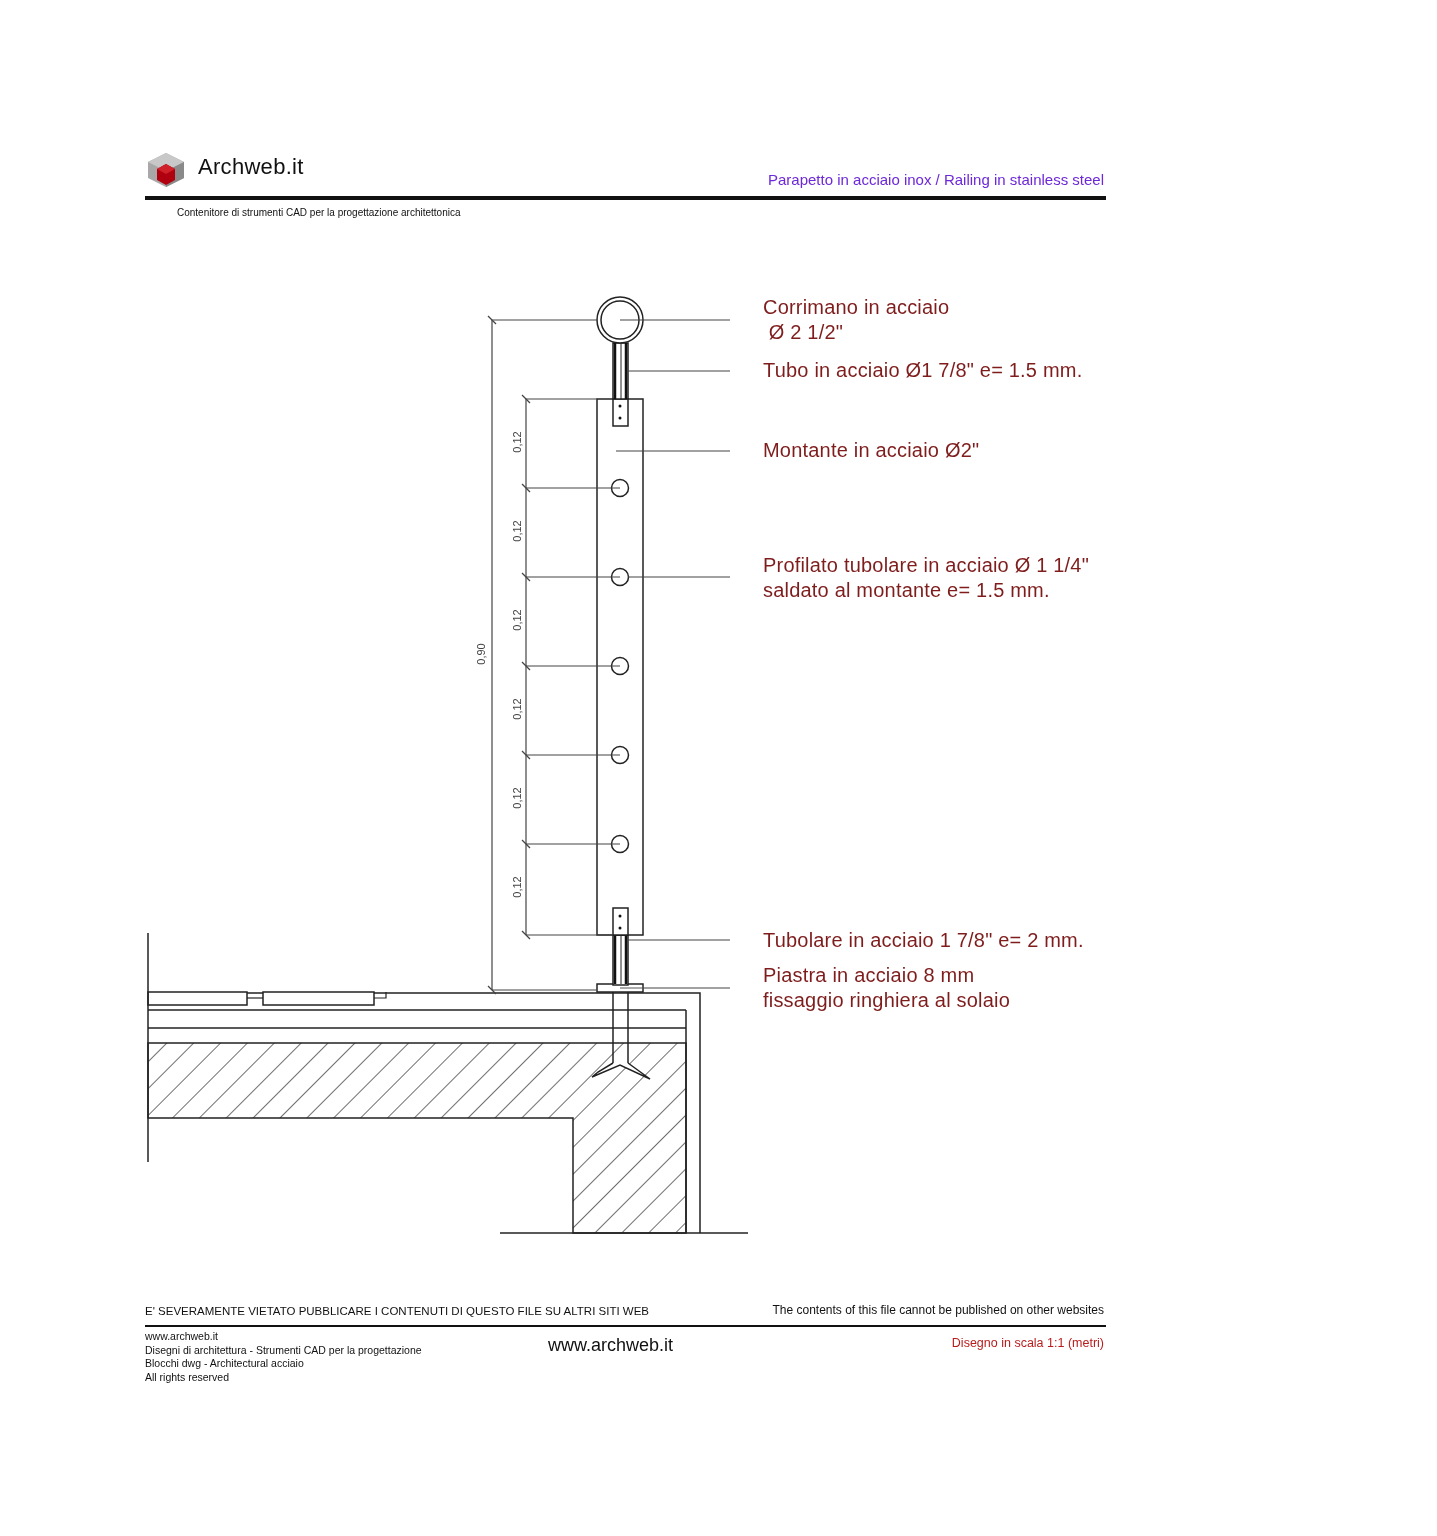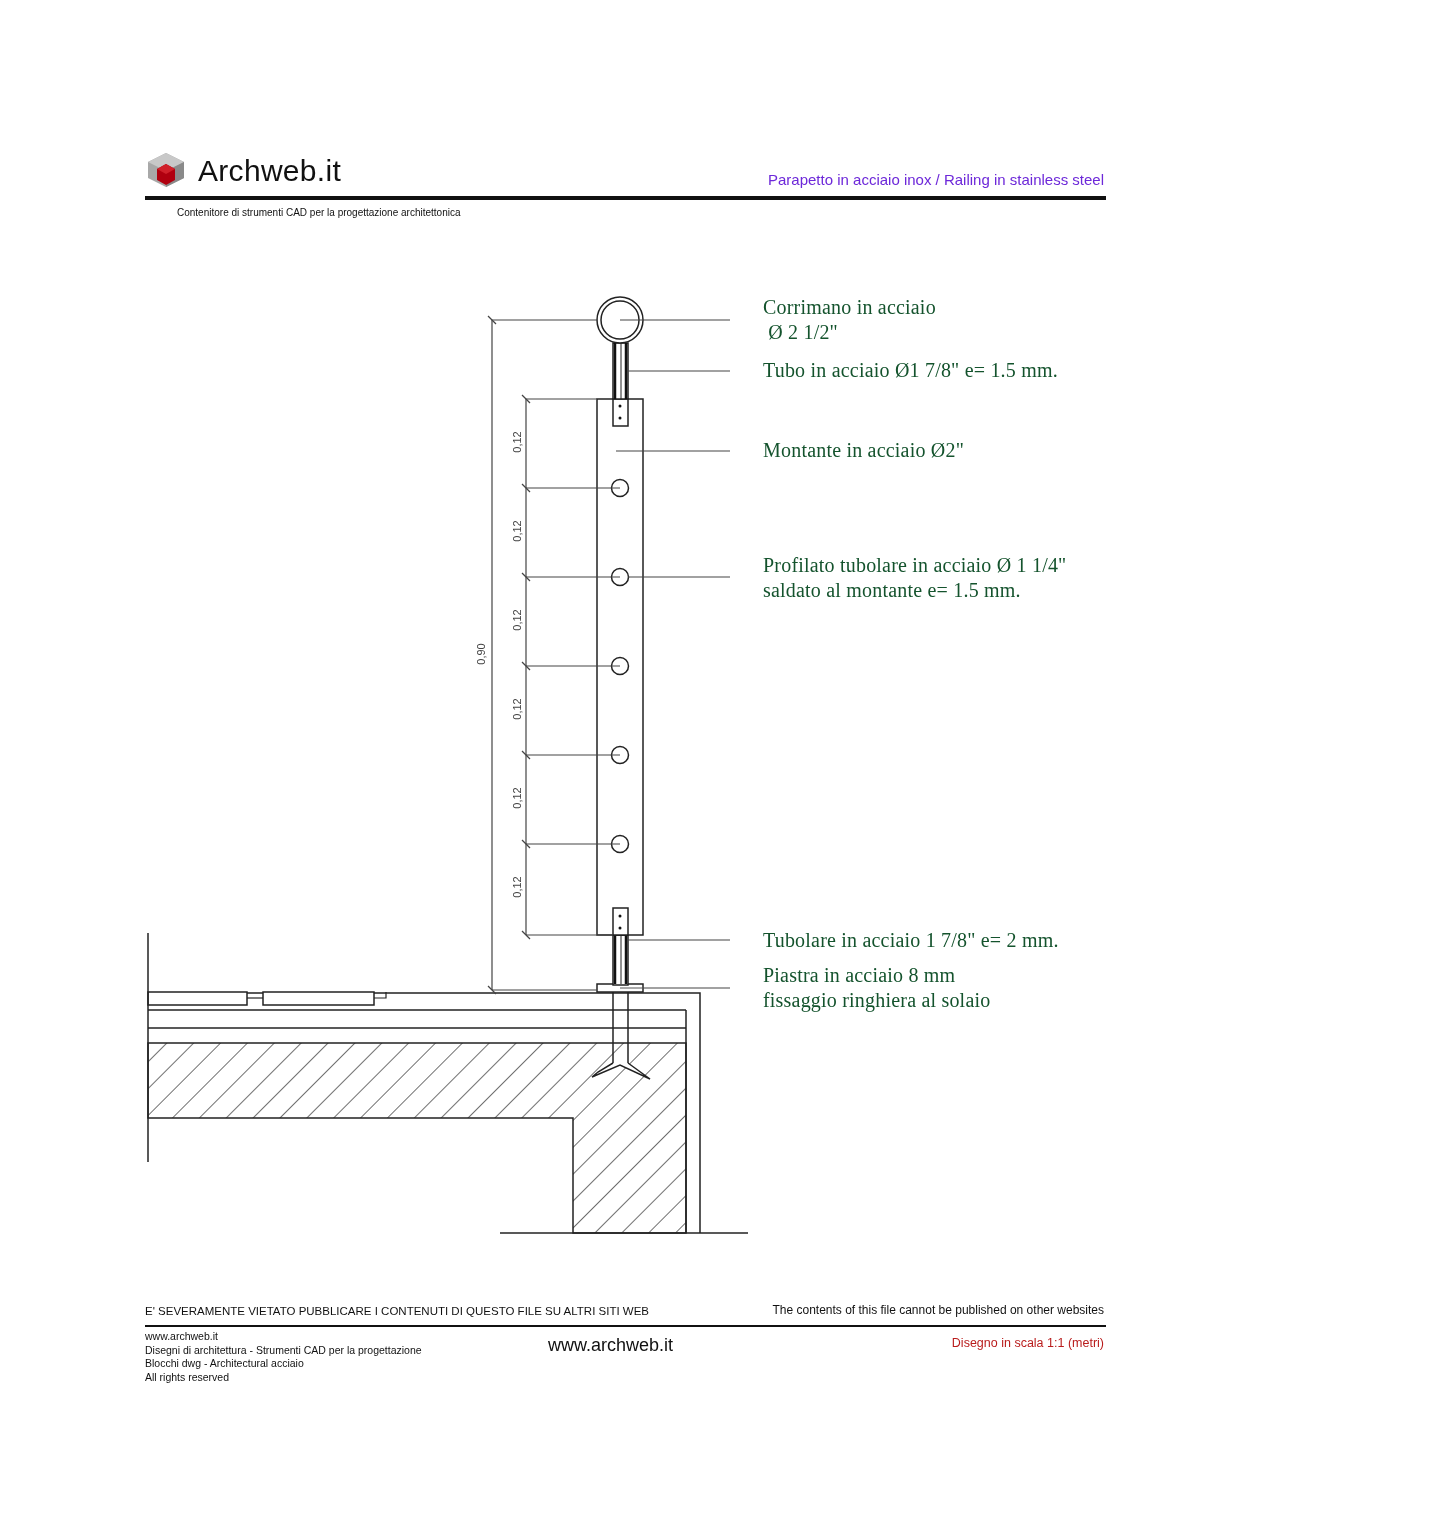--- a/index.html
+++ b/index.html
@@ -1,22 +1,22 @@
 <!DOCTYPE html>
 <html><head>
 <meta charset="utf-8">
 <style>
   html, body { margin: 0; padding: 0; background: #ffffff; }
   body { width: 1437px; height: 1536px; position: relative; overflow: hidden; font-family: "Liberation Sans", sans-serif; color: #111; }
   .abs { position: absolute; }
-  .brand { left: 198px; top: 154px; font-size: 30px; font-weight: normal; letter-spacing: 0.3px; color: #111; }
+  .brand { left: 198px; top: 154px; font-size: 22px; font-weight: normal; letter-spacing: 0.3px; color: #111; }
   .title { right: 333px; top: 171px; font-size: 15px; color: #6d28d9; white-space: nowrap; }
   .rule-top { left: 145px; top: 196px; width: 961px; height: 4px; background: #111; }
   .subtitle { left: 145px; top: 207px; font-size: 10px; color: #111; margin-left: 32px; }
-  .callout { font-size: 20px; color: #14532d; line-height: 25px; white-space: pre; font-family: Liberation Serif, serif; letter-spacing: 0.2px; }
+  .callout { font-size: 20px; color: #7f1d1d; line-height: 25px; white-space: pre; font-family: Liberation Sans, sans-serif; letter-spacing: 0.2px; }
   .dim { font-size: 11px; color: #444; }
   .footer-warning-it { left: 145px; top: 1305px; font-size: 11.5px; color: #111; }
   .footer-warning-en { right: 333px; top: 1303px; font-size: 12px; color: #111; white-space: nowrap; }
   .rule-bottom { left: 145px; top: 1325px; width: 961px; height: 2px; background: #111; }
   .footer-info { left: 145px; top: 1330px; font-size: 10.5px; line-height: 13.6px; color: #111; }
   .footer-url { left: 548px; top: 1335px; font-size: 18px; color: #111; }
   .footer-scale { right: 333px; top: 1336px; font-size: 12.5px; color: #b91c1c; white-space: nowrap; }
   svg.drawing { position: absolute; left: 0; top: 0; }
 </style>
 </head>

